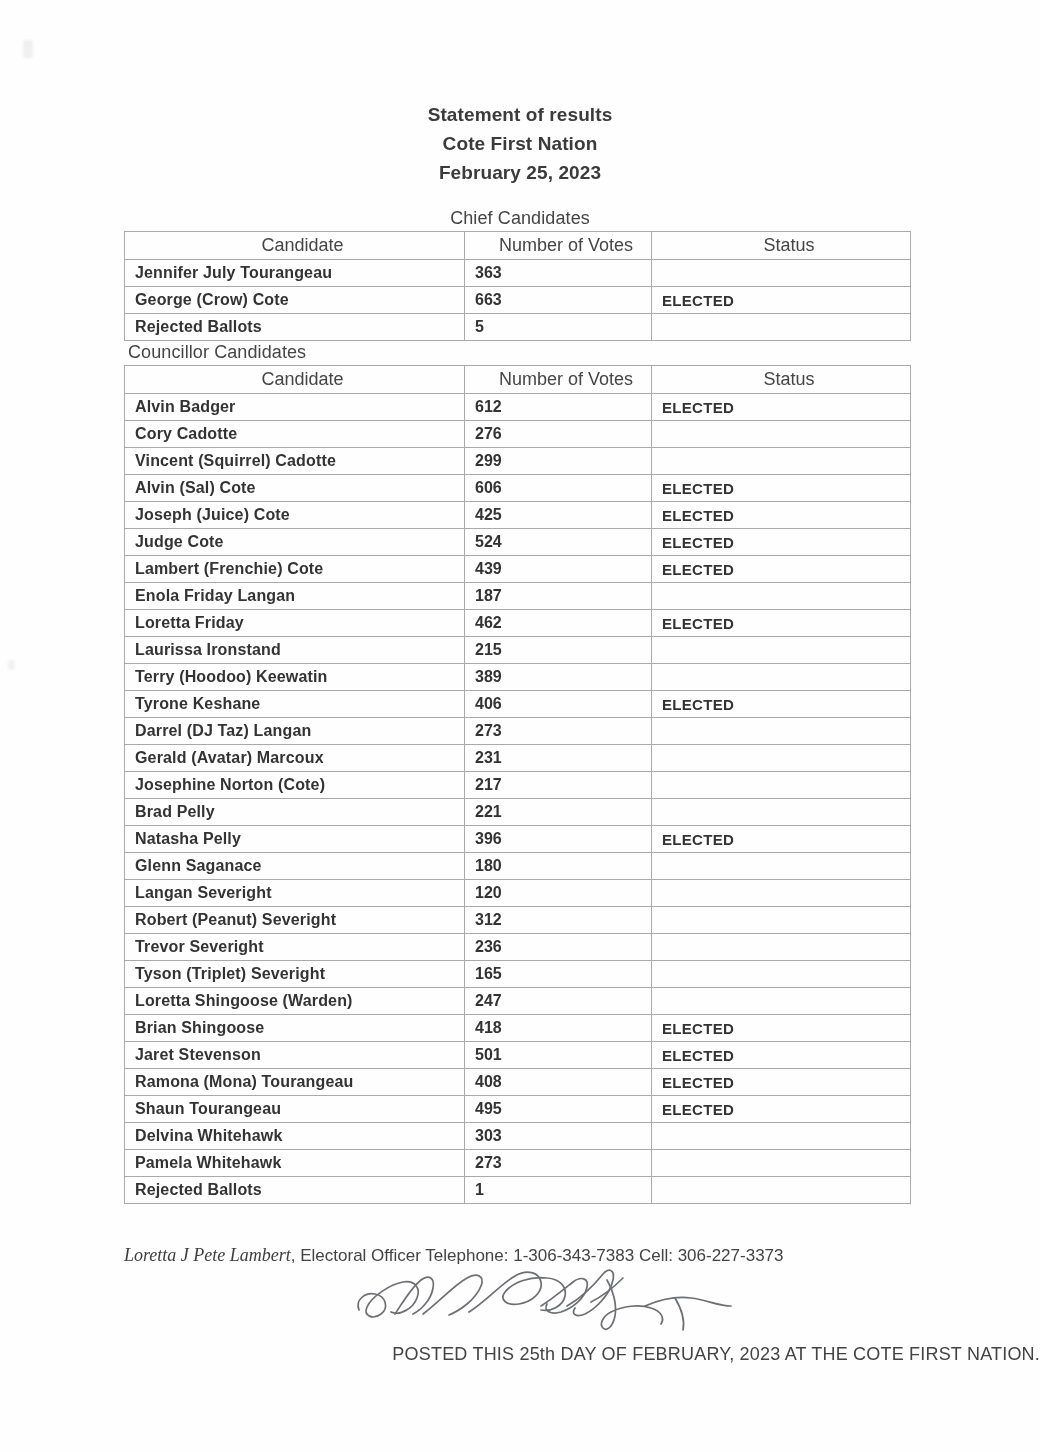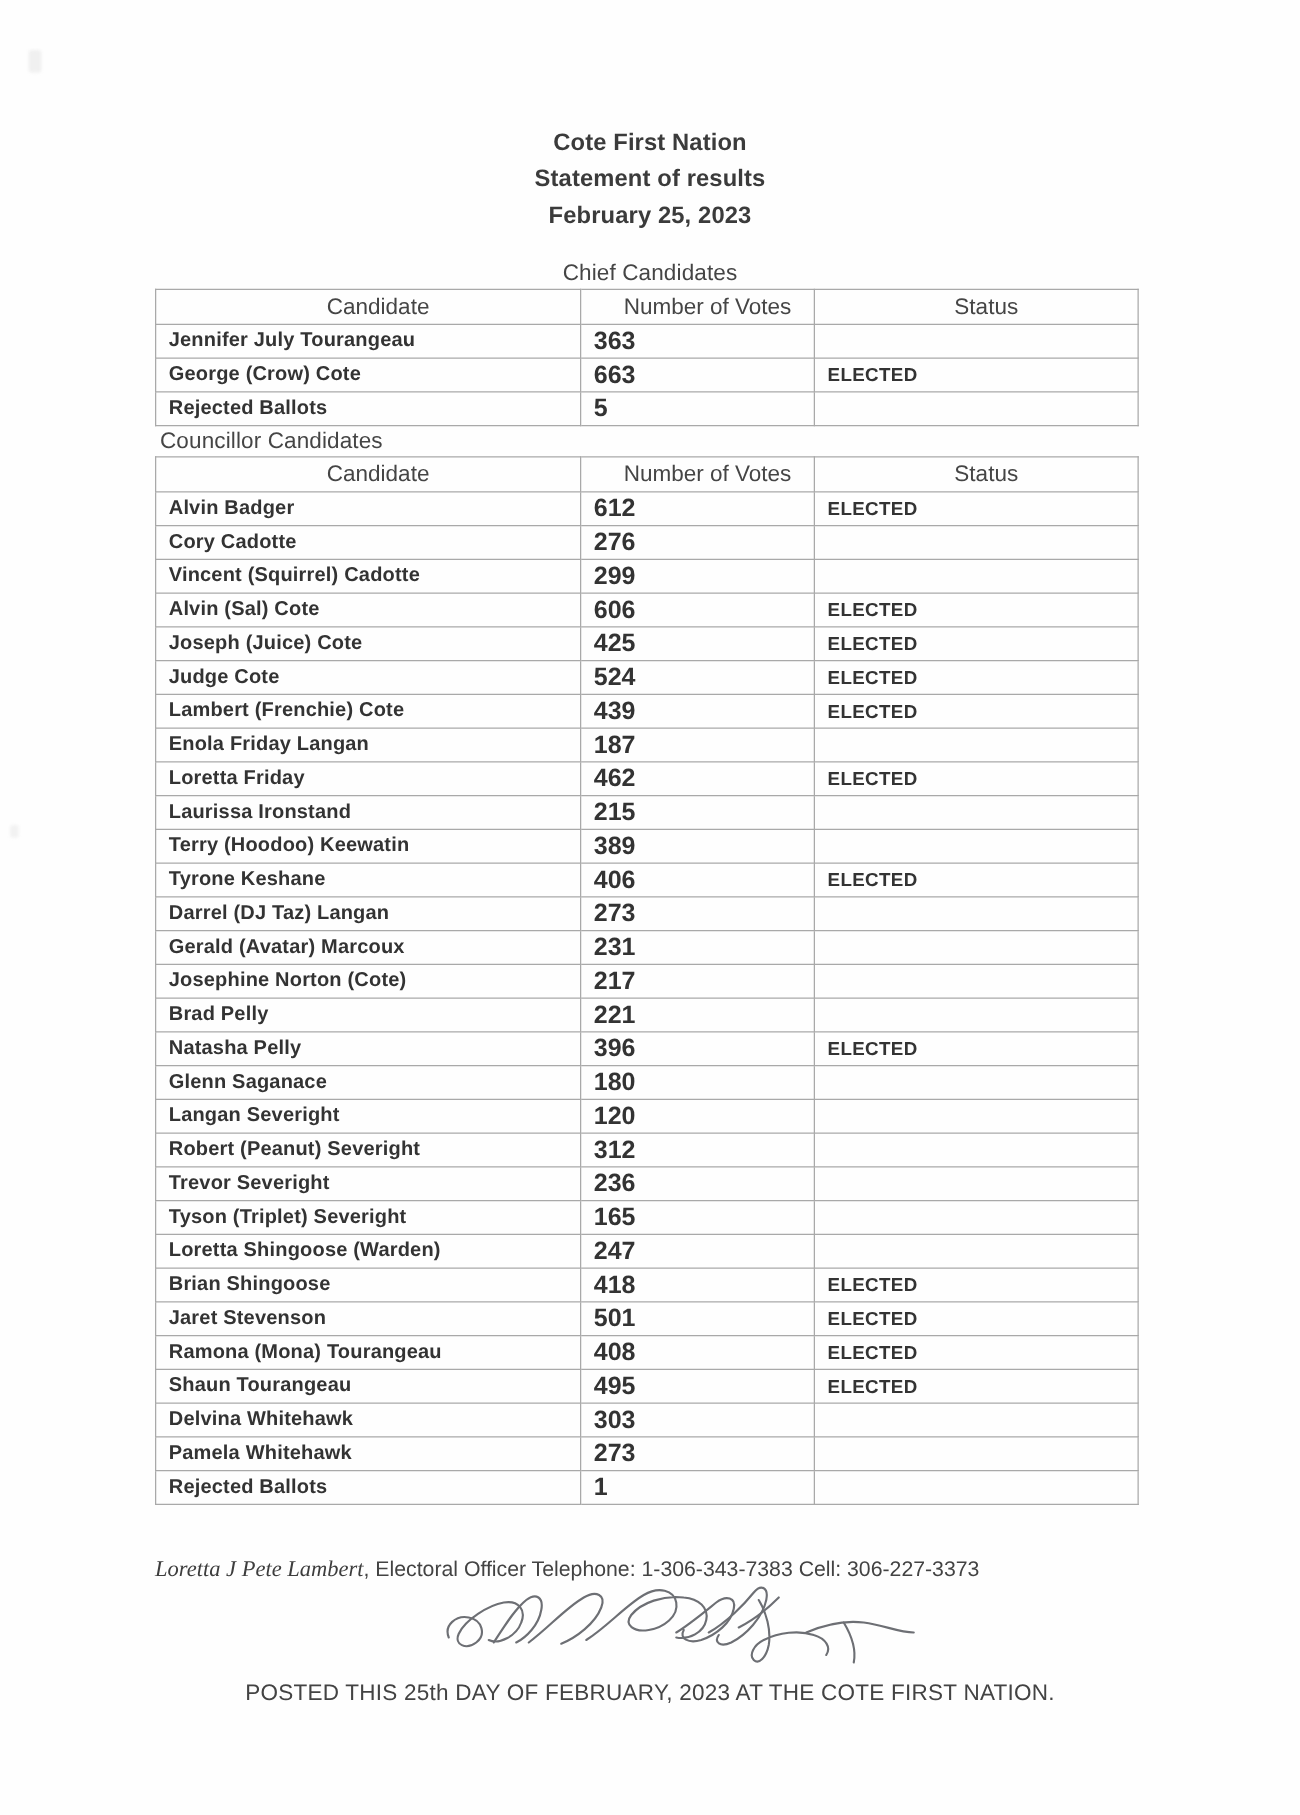--- a/index.html
+++ b/index.html
@@ -105,21 +105,21 @@
     padding-left: 16px;
   }
   table.results tbody td.name {
     font-weight: bold;
     font-size: 16px;
     color: #333333;
     letter-spacing: 0.15px;
   }
   table.results tbody td.votes {
     font-weight: bold;
-    font-size: 20px;
+    font-size: 16px;
     color: #333333;
   }
   table.results tbody td.status {
     font-weight: bold;
     font-size: 15px;
     color: #333333;
     letter-spacing: 0.3px;
   }
 
   .footer-line {
@@ -145,37 +145,37 @@
     width: 420px;
     height: 80px;
     pointer-events: none;
   }
 
   .posted-line {
     position: absolute;
     left: 0;
     right: 0;
     top: 1344px;
-    text-align: center;
+    text-align: right;
     font-size: 18px;
     color: #434343;
     letter-spacing: 0.2px;
   }
 </style>
 </head>
 <body>
 
 <div class="page">
 
   <div class="speck"></div>
   <div class="speck2"></div>
 
   <div class="title-block">
+    <div>Statement of results</div>
     <div>Cote First Nation</div>
-    <div>Statement of results</div>
     <div>February 25, 2023</div>
   </div>
 
   <div class="section-caption" id="chief-caption">Chief Candidates</div>
 
   <table class="results" id="chief-table">
     <colgroup>
       <col class="c-name">
         <col class="c-votes">
         <col class="c-status">

